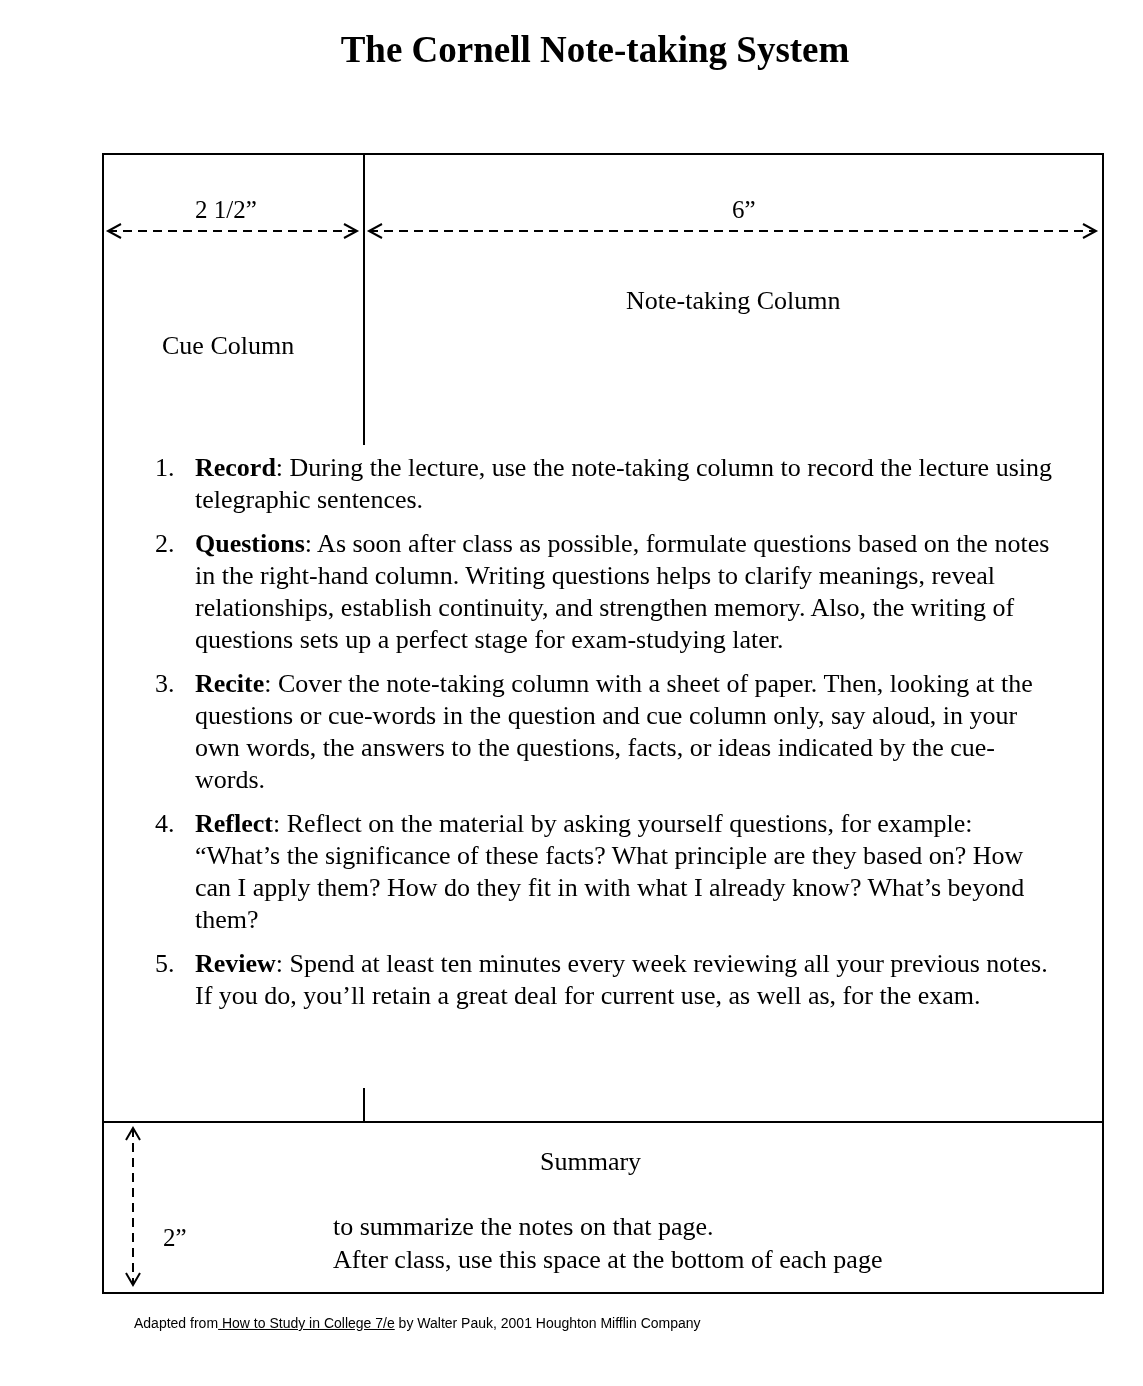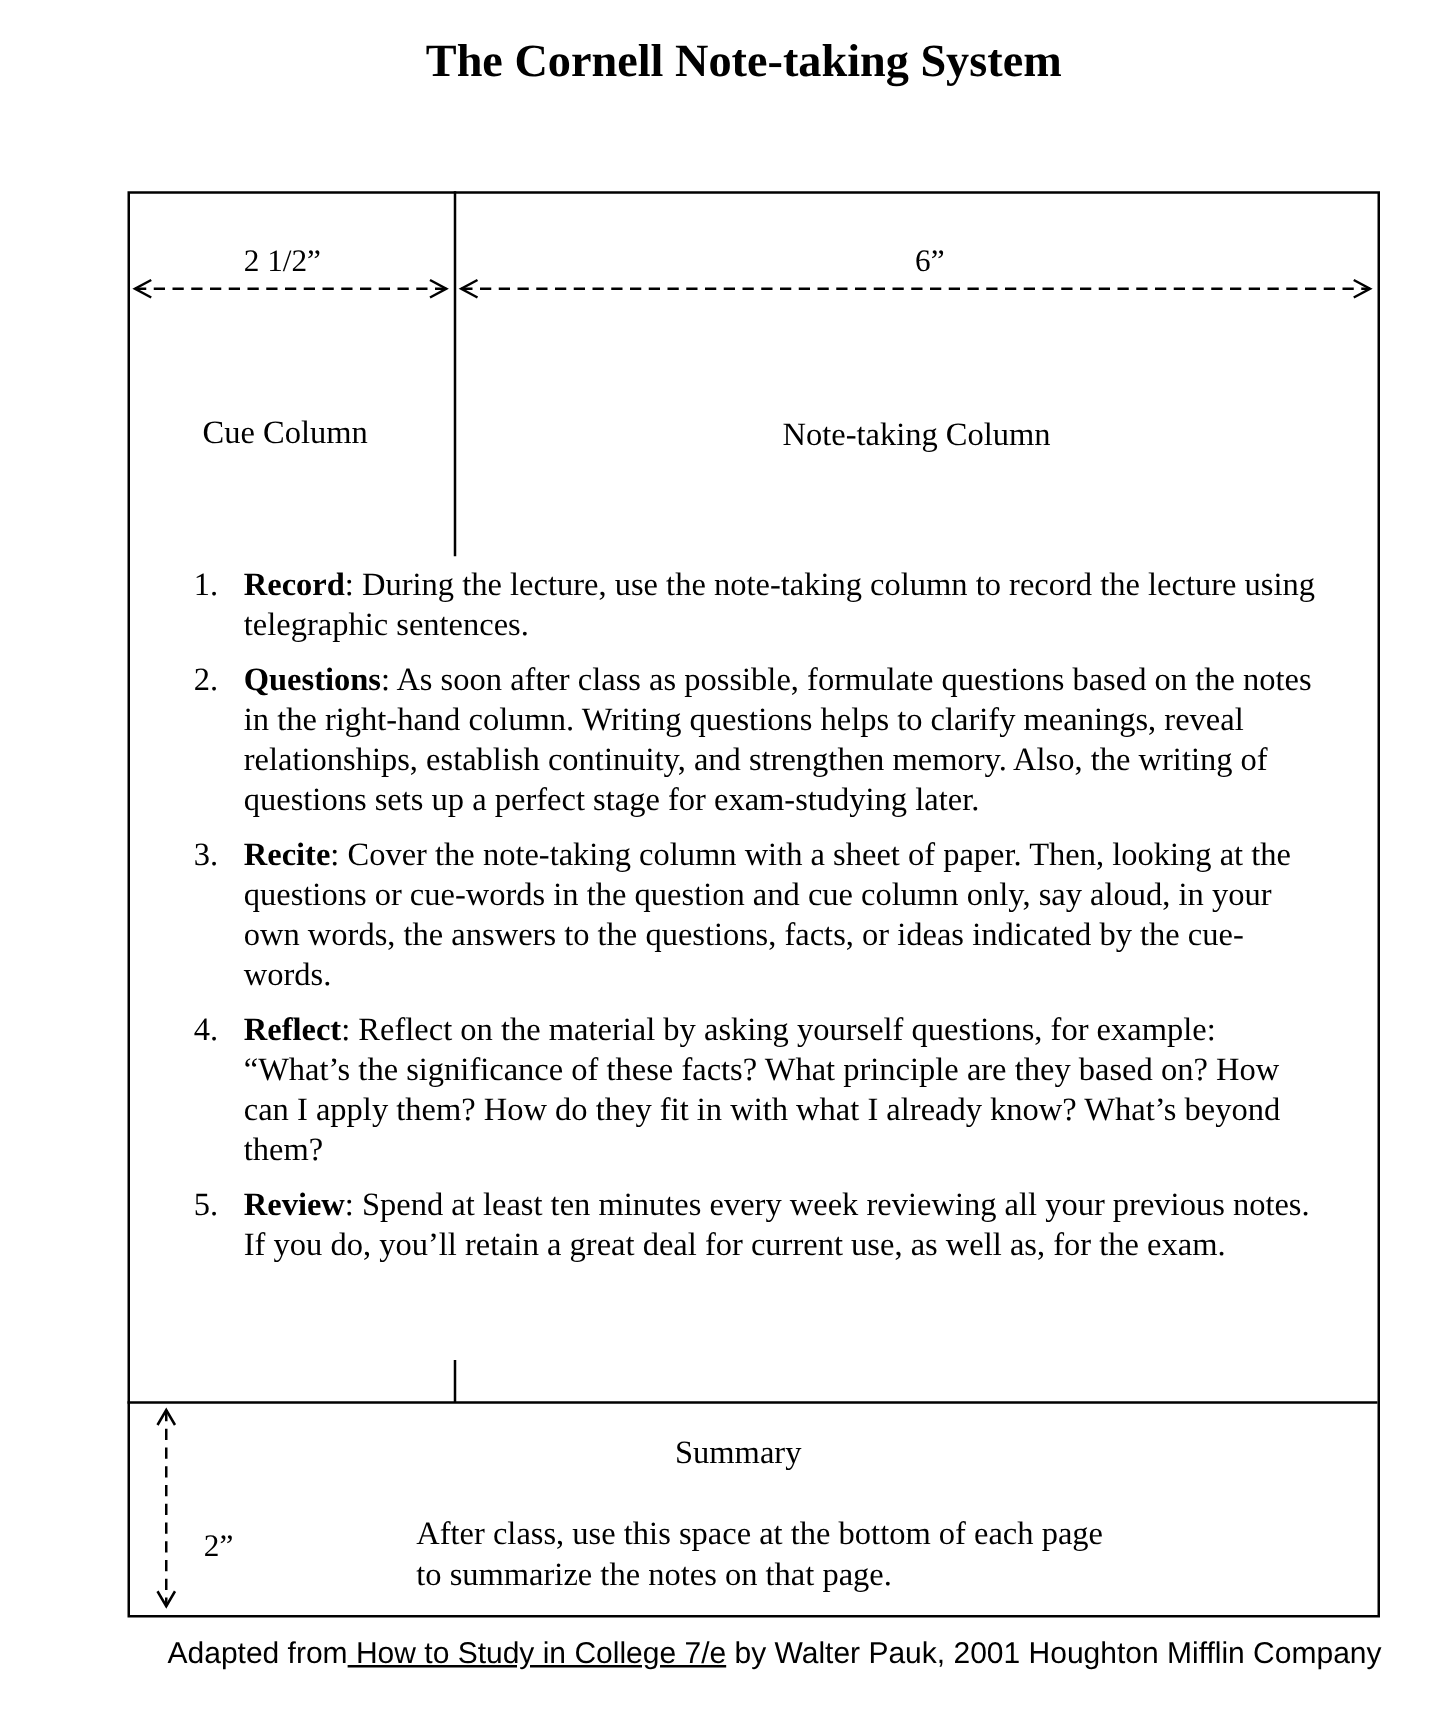--- a/index.html
+++ b/index.html
@@ -11,21 +11,21 @@
   .hline { background:#000; height:2px; }
   .dim-label { font-size:25px; line-height:28px;text-align:right; }
   .col-label { font-size:26px; line-height:30px; }
   .list { left:155px; top:452px; width:900px; font-size:26px; line-height:32px; }
   .item { display:flex; margin-bottom:12px; }
   .item .num { width:40px; flex:none; }
   .item .body { flex:1; }
   .item b { font-weight:bold; }
   .summary-title { left:540px; width:200px; top:1147px; text-align:left; font-size:26px; line-height:30px; }
   .summary-text { left:333px; top:1210px; width:700px; font-size:26px; line-height:33px; }
-  .footer { left:134px; top:1311px; font-family:"Liberation Sans", sans-serif; font-size:24px; line-height:24px;text-align:right; }
+  .footer { left:134px; top:1311px; font-family:"Liberation Sans", sans-serif; font-size:14px; line-height:24px;text-align:right; }
   .footer u { text-decoration:underline; }
   svg { position:absolute; left:0; top:0; }
 </style>
 </head>
 <body>
 
 <div class="abs title">The Cornell Note-taking System</div>
 
 <div class="abs frame"></div>
 
@@ -54,21 +54,21 @@
     <polyline points="126,1140 133,1128 140,1140"></polyline>
     <polyline points="126,1273 133,1285 140,1273"></polyline>
   </g>
 </svg>
 
 <div class="abs dim-label" style="left:195px; top:196px;">2 1/2”</div>
 <div class="abs dim-label" style="left:732px; top:196px;">6”</div>
 <div class="abs dim-label" style="left:163px; top:1224px;">2”</div>
 
 <div class="abs col-label" style="left:162px; top:286px;margin-top:45px;">Cue Column</div>
-<div class="abs col-label" style="left:626px; top:286px;margin-top:47px;">Note-taking Column</div>
+<div class="abs col-label" style="left:626px; top:286px;">Note-taking Column</div>
 
 <div class="abs list">
   <div class="item">
     <span class="num">1.</span>
     <span class="body"><b>Record</b><span>: During the lecture, use the note-taking column to record the lecture using telegraphic sentences.</span></span>
   </div>
   <div class="item">
     <span class="num">2.</span>
     <span class="body"><b>Questions</b><span>:  As soon after class as possible, formulate questions based on the notes in the right-hand column.  Writing questions helps to clarify meanings, reveal relationships, establish continuity, and strengthen memory.  Also, the writing of questions sets up a perfect stage for exam-studying later.</span></span>
   </div>
@@ -81,17 +81,17 @@
     <span class="body"><b>Reflect</b><span>:  Reflect on the material by asking yourself questions, for example: “What’s the significance of these facts?  What principle are they based on?  How can I apply them?  How do they fit in with what I already know?  What’s beyond them?</span></span>
   </div>
   <div class="item">
     <span class="num">5.</span>
     <span class="body"><b>Review</b><span>: Spend at least ten minutes every week reviewing all your previous notes.  If you do, you’ll retain a great deal for current use, as well as, for the exam.</span></span>
   </div>
 </div>
 
 <div class="abs summary-title">Summary</div>
 <div class="abs summary-text">
+  <div>to summarize the notes on that page.</div>
   <div>After class, use this space at the bottom of each page</div>
-  <div>to summarize the notes on that page.</div>
 </div>
 
 <div class="abs footer"><span>Adapted from</span><u> How to Study in College 7/e</u><span> by Walter Pauk, 2001 Houghton Mifflin Company</span></div>
 
 </body></html>

